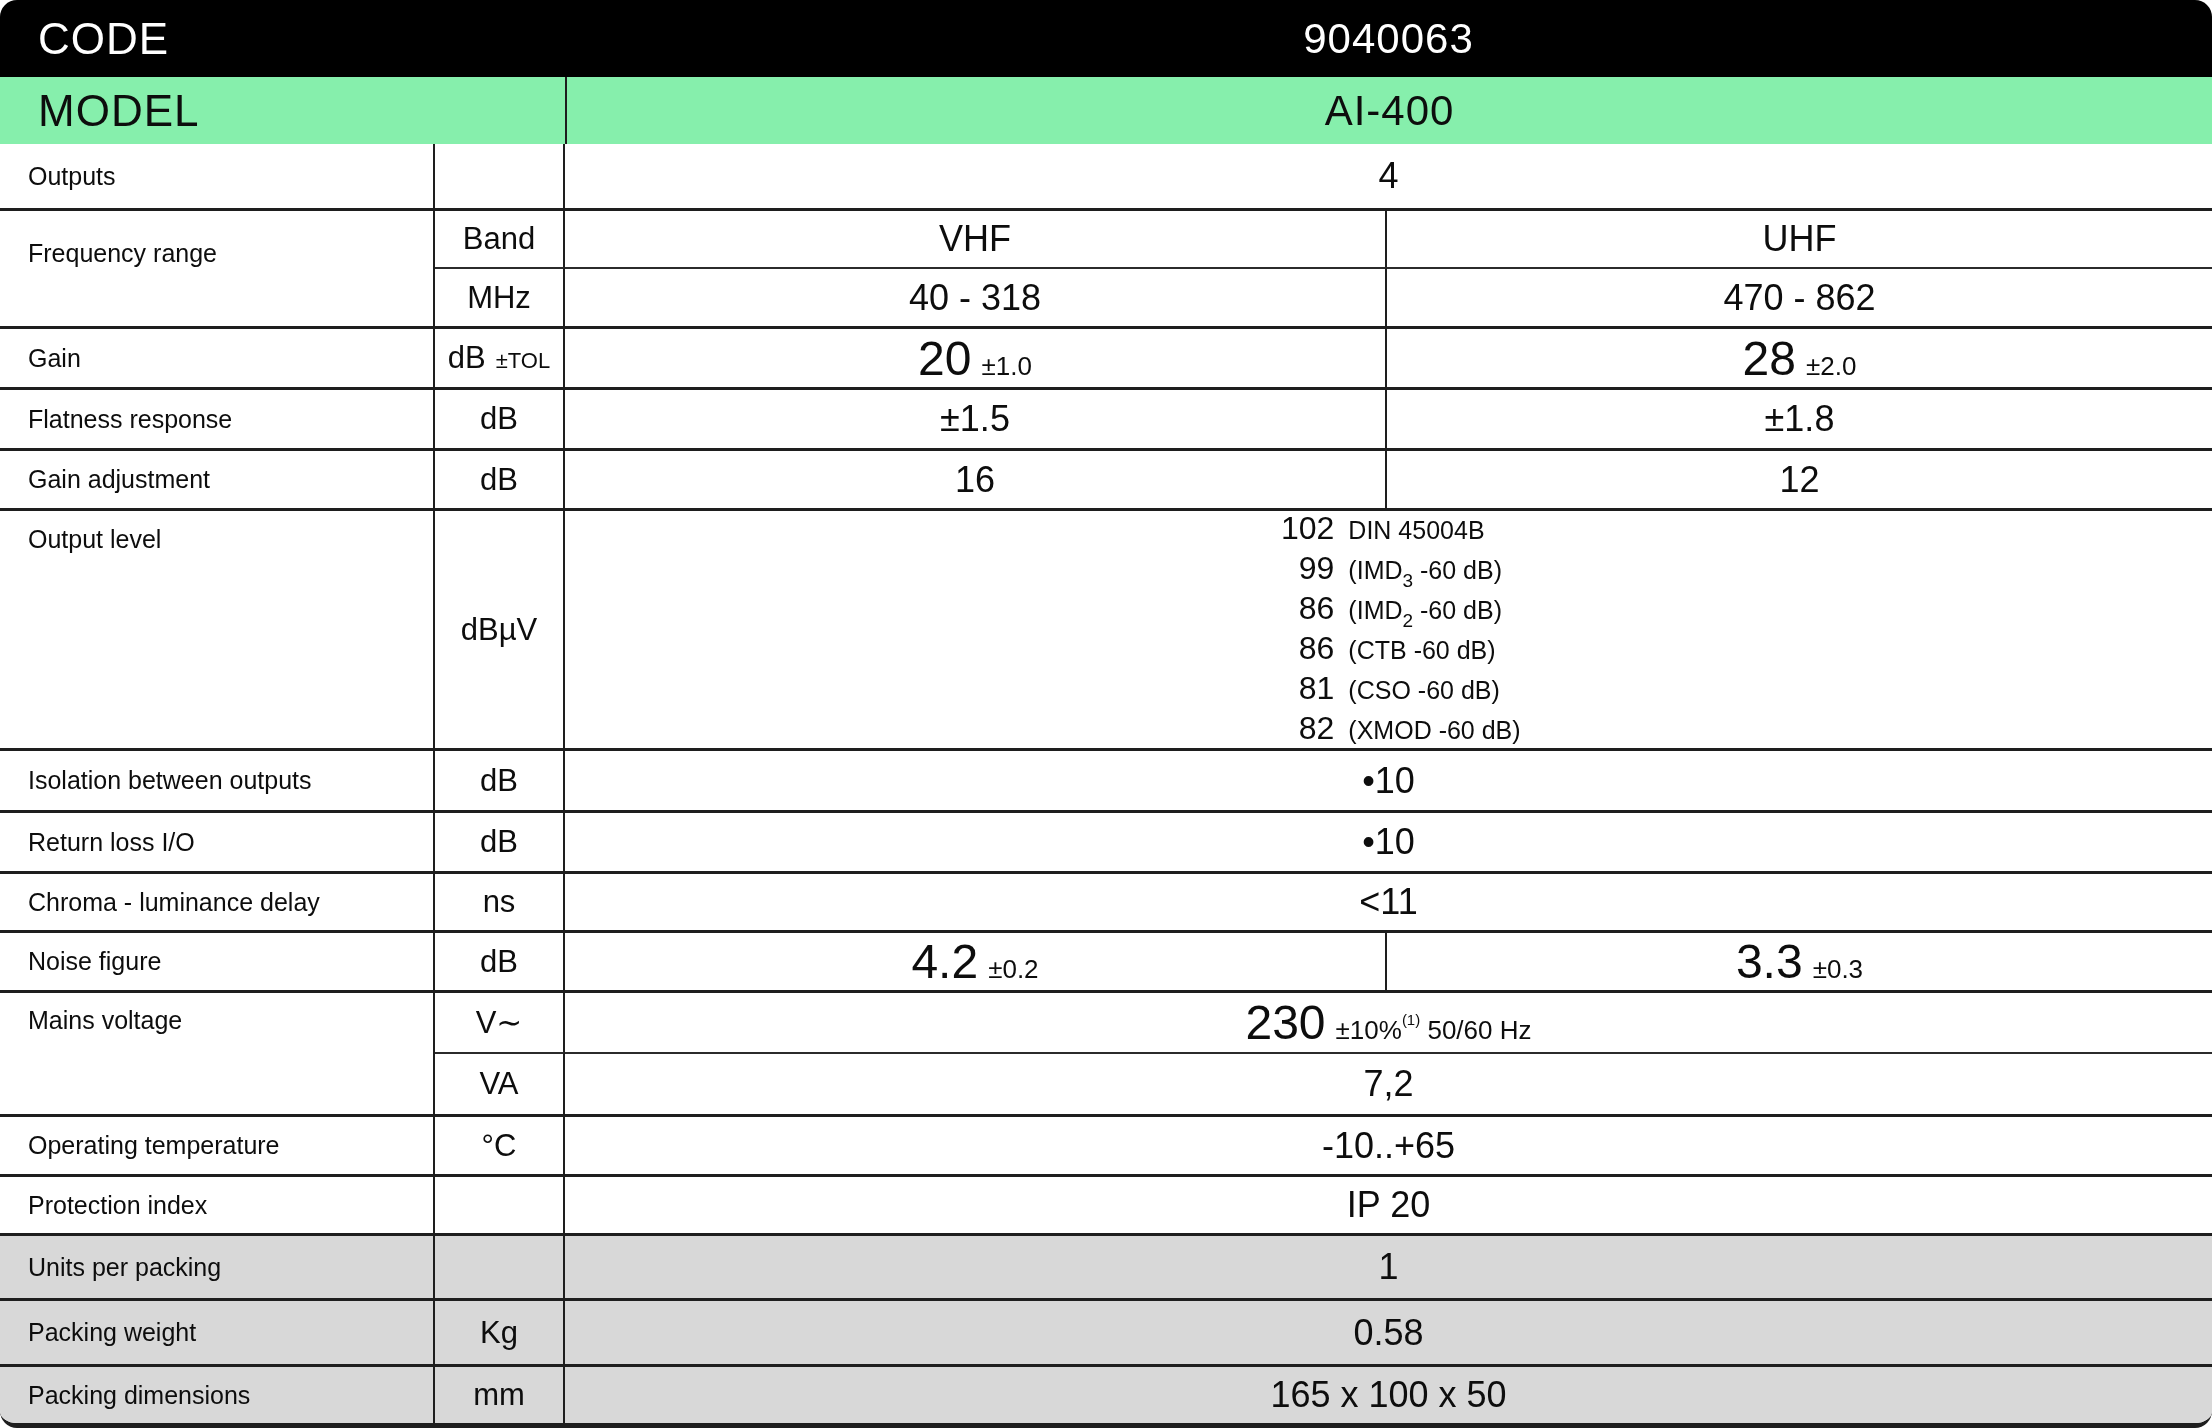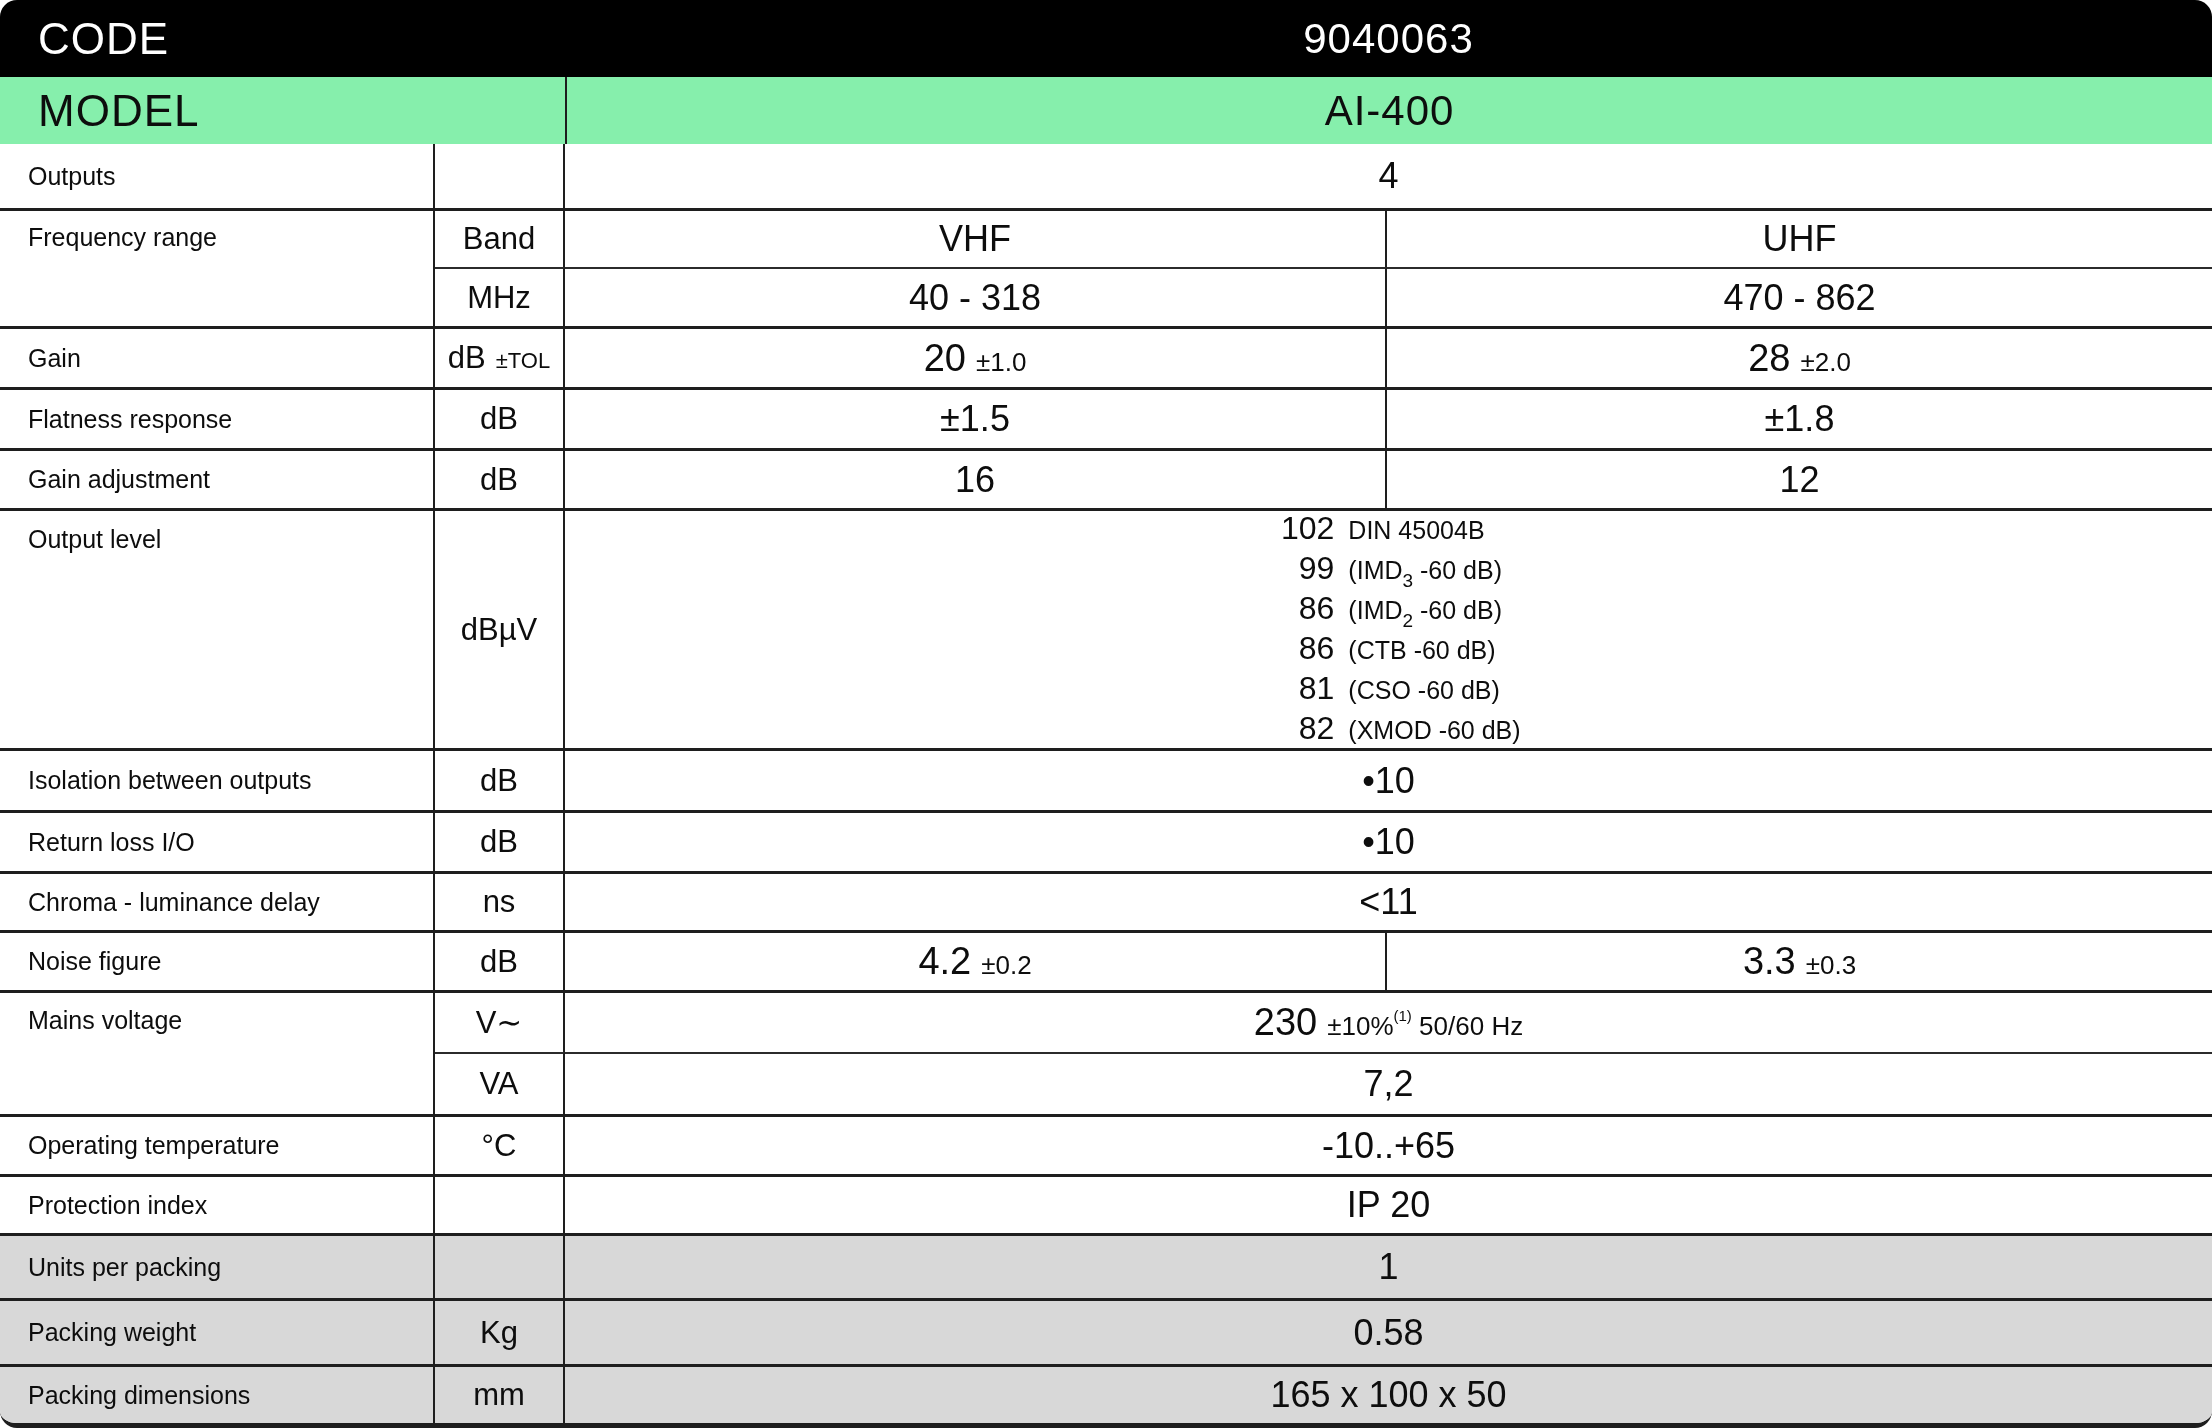--- a/index.html
+++ b/index.html
@@ -25,21 +25,21 @@
   .unit{justify-content:center;font-size:31px;}
   .val{justify-content:center;font-size:36px;}
   .span2{grid-column:3 / 5;}
   .br{border-right:2px solid #1e1e1e;}
   .bt{border-top:3px solid #1e1e1e;}      
   .btt{border-top:2px solid #2b2b2b;}     
   .gray{background:#d8d8d8;}
   .top-align{align-items:flex-start;}
   .small{font-size:26px;}
   .tiny{font-size:22px;}
-  .big{font-size:38px;}
+  .big{font-size:48px;}
   .pair{display:flex;align-items:baseline;gap:10px;}
   sup.fn{font-size:15px;vertical-align:14px;line-height:0;}
 
   
   .ol-block{display:flex;flex-direction:column;justify-content:center;}
   .ol-line{display:flex;align-items:baseline;height:40px;}
   .ol-num{width:78px;text-align:right;font-size:32px;}
   .ol-desc{margin-left:14px;font-size:25px;white-space:pre;}
   .ol-sub{font-size:19px;position:relative;top:8px;}
 </style>
@@ -59,21 +59,21 @@
       <div class="hdr-value">AI-400</div>
     </div>
   </div>
 
   <div class="spec">
 
     <div class="cell lbl br">Outputs</div>
     <div class="cell unit br"></div>
     <div class="cell val span2">4</div>
 
-    <div class="cell lbl br bt top-align" style="grid-row:2 / 4;padding-top:12px;">Frequency range</div>
+    <div class="cell lbl br bt top-align" style="grid-row:2 / 4;padding-top:28px;">Frequency range</div>
     <div class="cell unit br bt">Band</div>
     <div class="cell val br bt">VHF</div>
     <div class="cell val bt">UHF</div>
 
     <div class="cell unit br btt">MHz</div>
     <div class="cell val br btt">40 - 318</div>
     <div class="cell val btt">470 - 862</div>
 
     <div class="cell lbl br bt">Gain</div>
     <div class="cell unit br bt">

